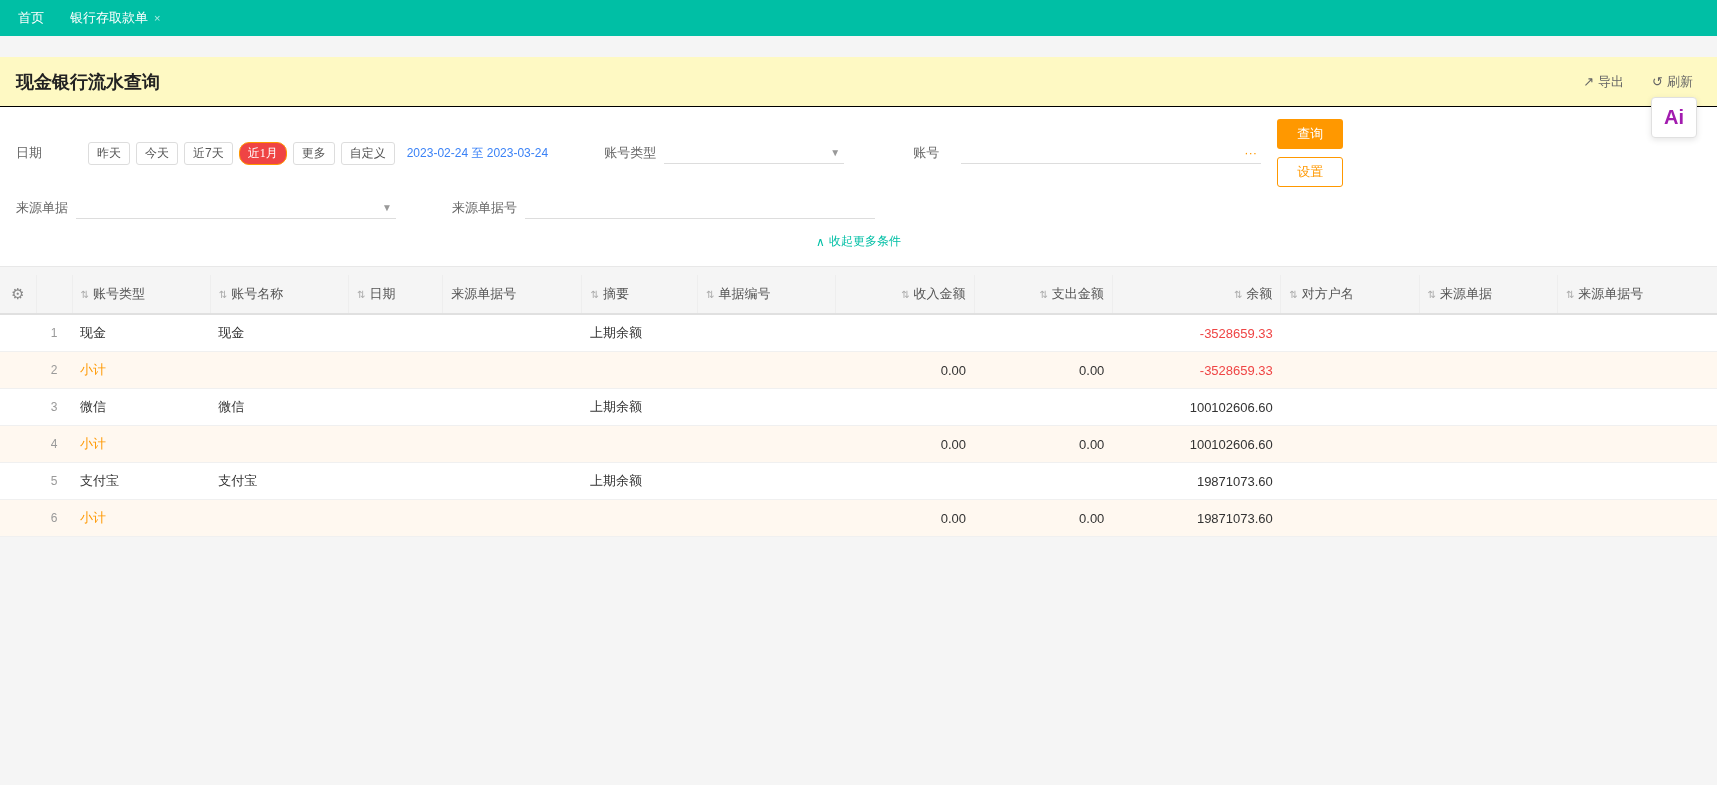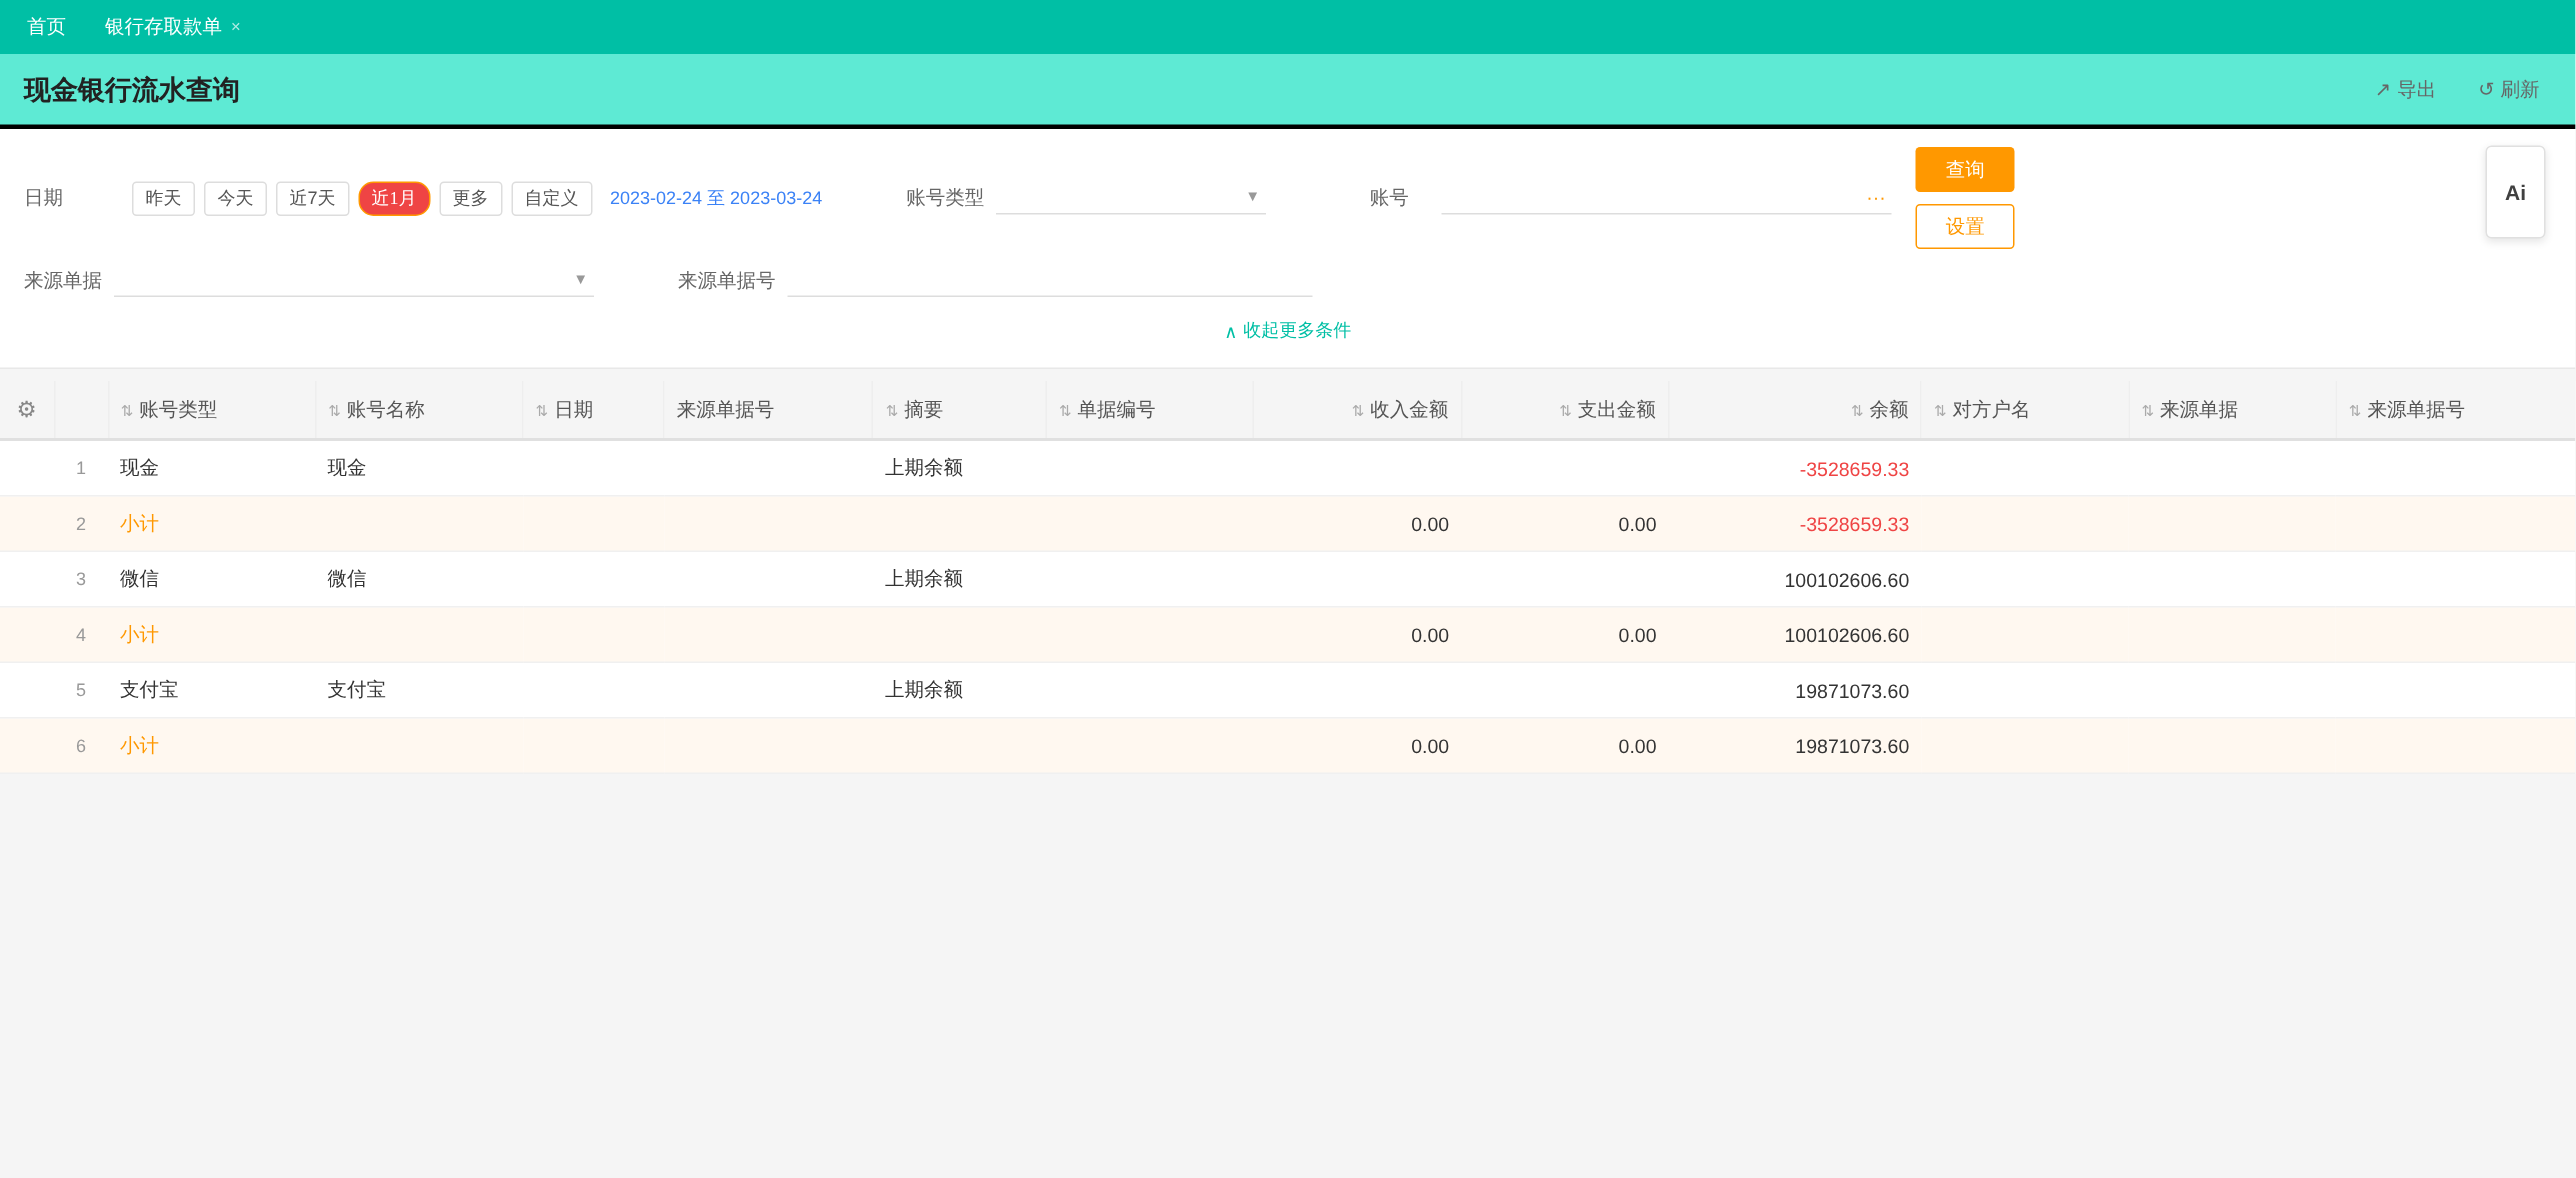--- a/index.html
+++ b/index.html
@@ -34,27 +34,28 @@
       padding: 0 14px;
       height: 32px;
       display: flex;
       align-items: center;
       cursor: pointer;
       font-size: 13px;
     }
 
     
     .page-header {
-      background: #5eead4;
+      background: #fef9c3;
       padding: 10px 16px;
       display: flex;
       align-items: center;
       justify-content: space-between;
-      border-bottom: 3px solid #000000;
+      border-bottom: 1px solid #000000;
       height: 50px;
+      margin-top: 21px;
     }
     .page-title {
       font-size: 18px;
       font-weight: bold;
       color: #222;
     }
     .header-actions {
       display: flex;
       gap: 12px;
       align-items: center;
@@ -257,24 +258,24 @@
     }
 
     
     .ai-badge {
       position: fixed;
       top: 97px;
       right: 20px;
       background: #fff;
       border: 1px solid #e0e0e0;
       border-radius: 4px;
-      padding: 22px 12px;
-      font-size: 14px;
+      padding: 8px 12px;
+      font-size: 20px;
       font-weight: bold;
-      color: #404040;
+      color: #a21caf;
       box-shadow: 0 2px 6px rgba(0,0,0,0.1);
     }
   </style>
 </head>
 <body>
 
 <div class="top-nav">
   <div class="nav-home">首页</div>
   <div id="nav-tabs-container">
       <div class="nav-item">银行存取款单<span class="close-x">×</span></div>

